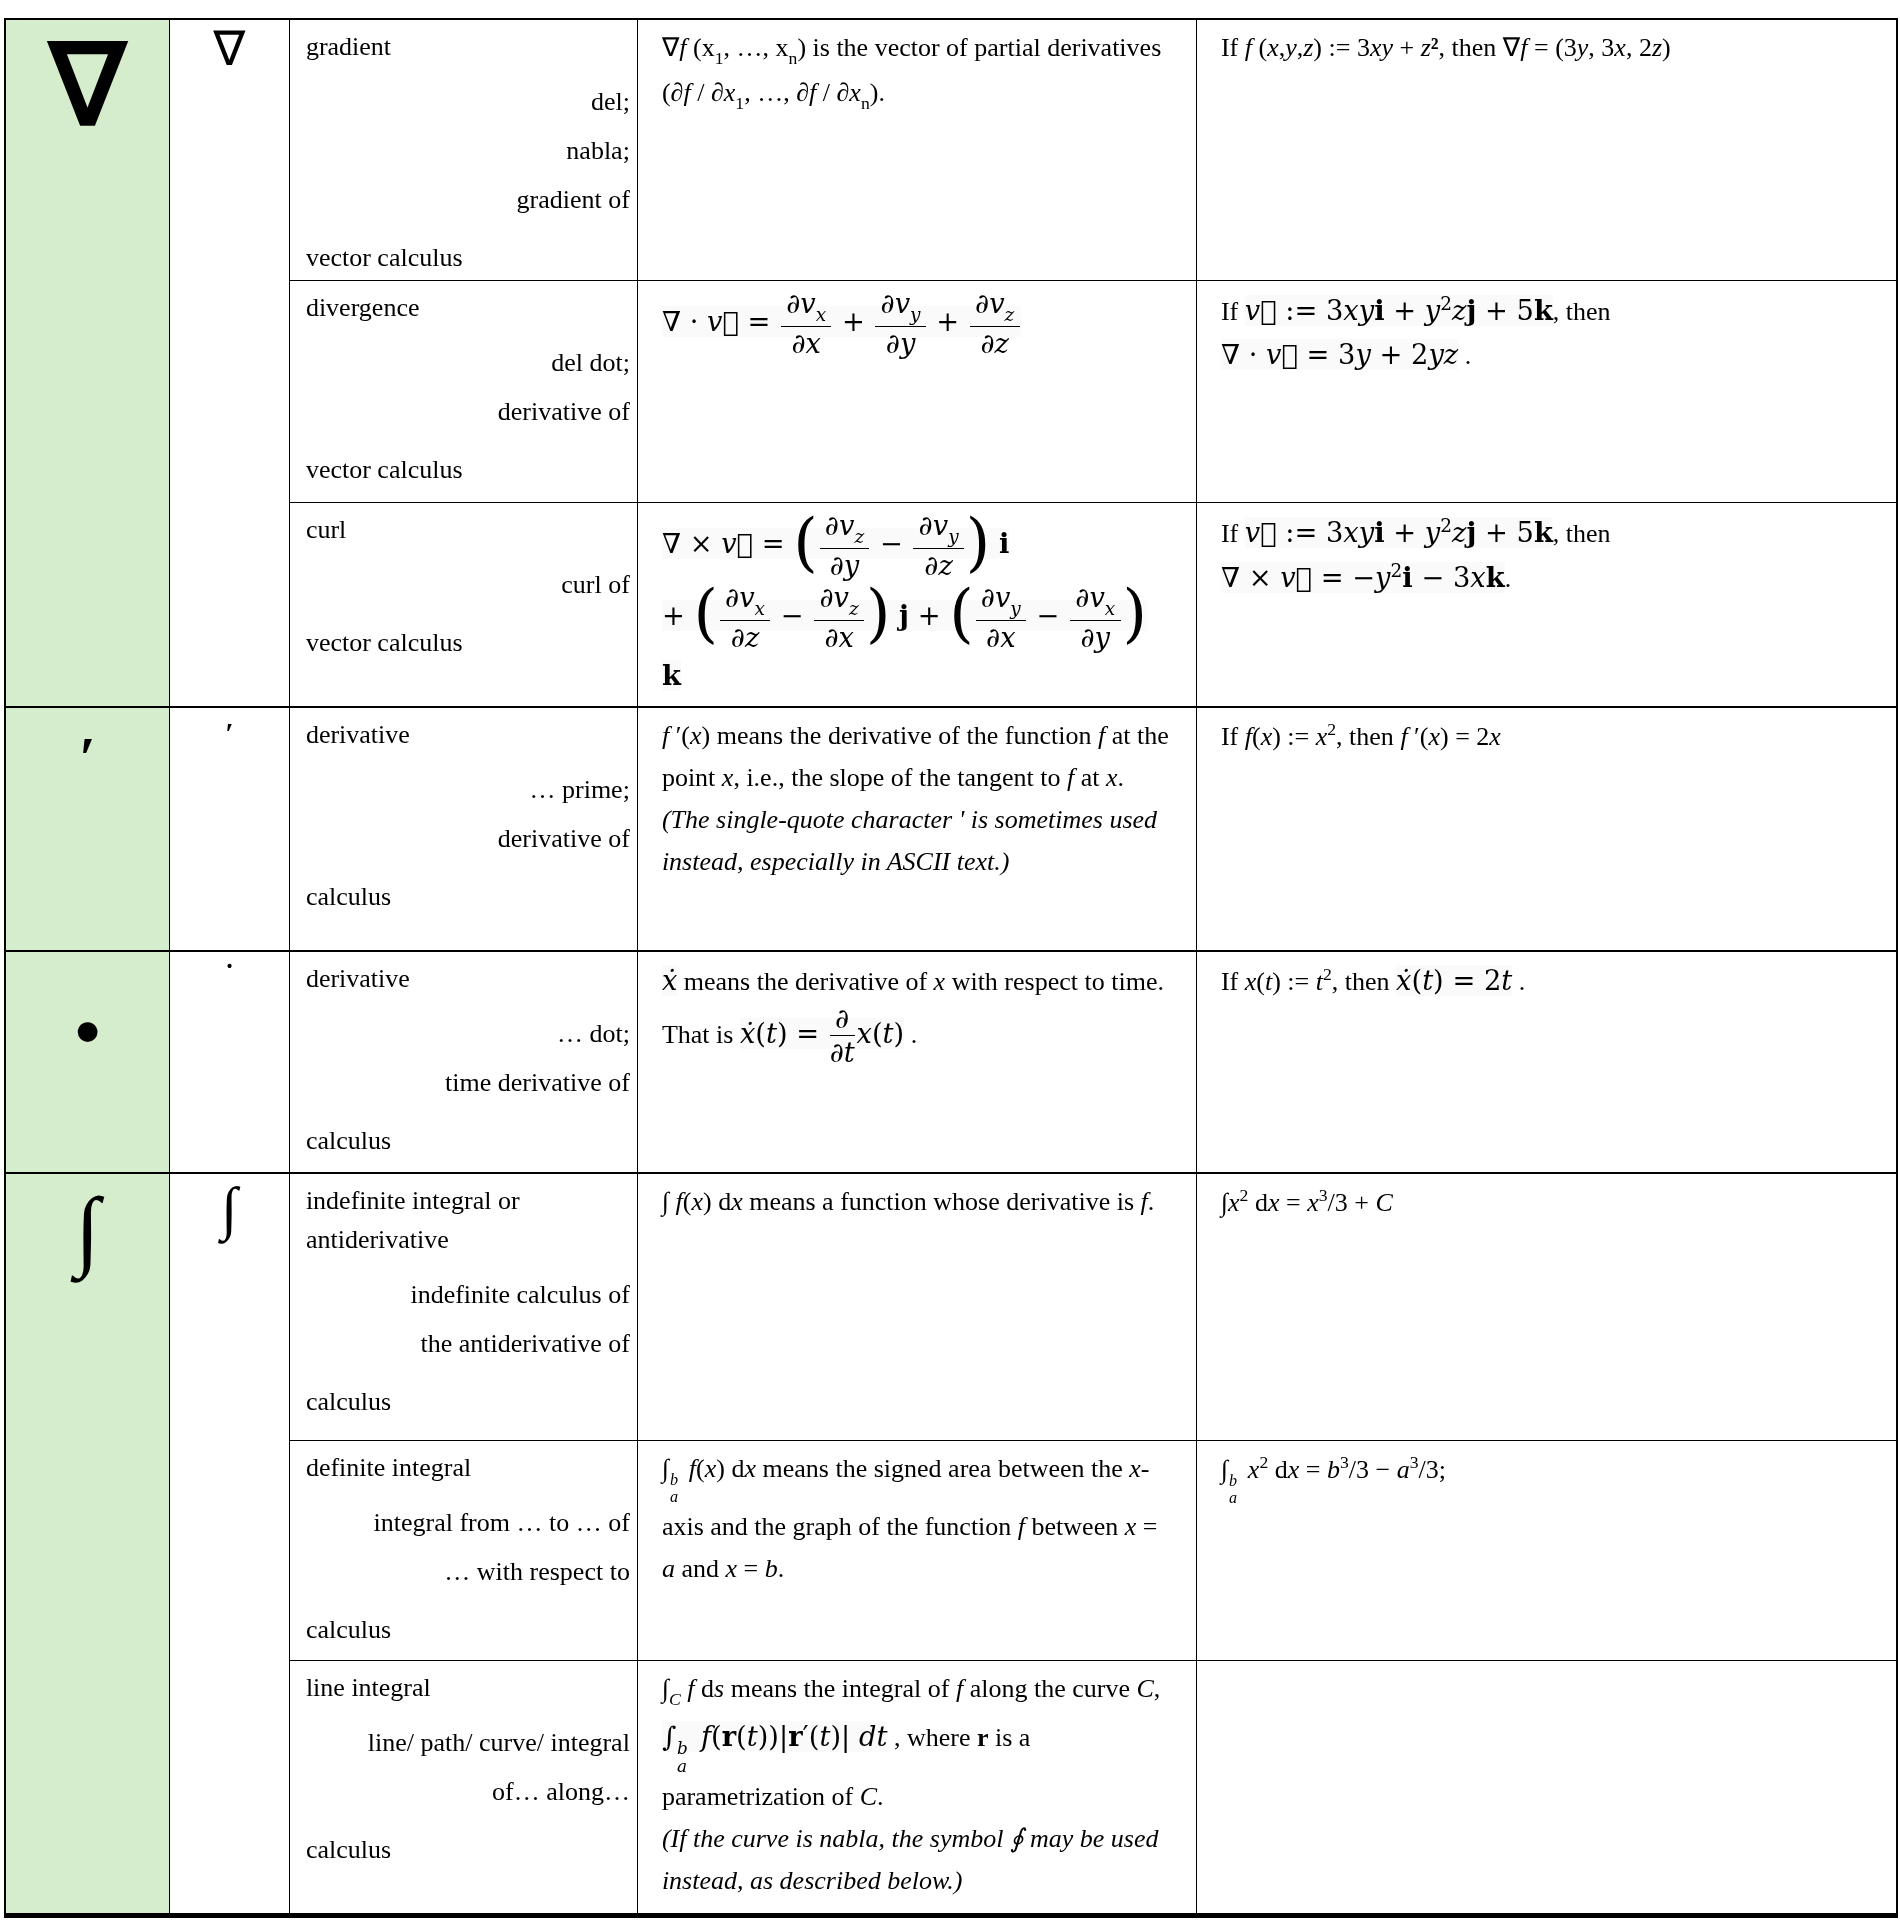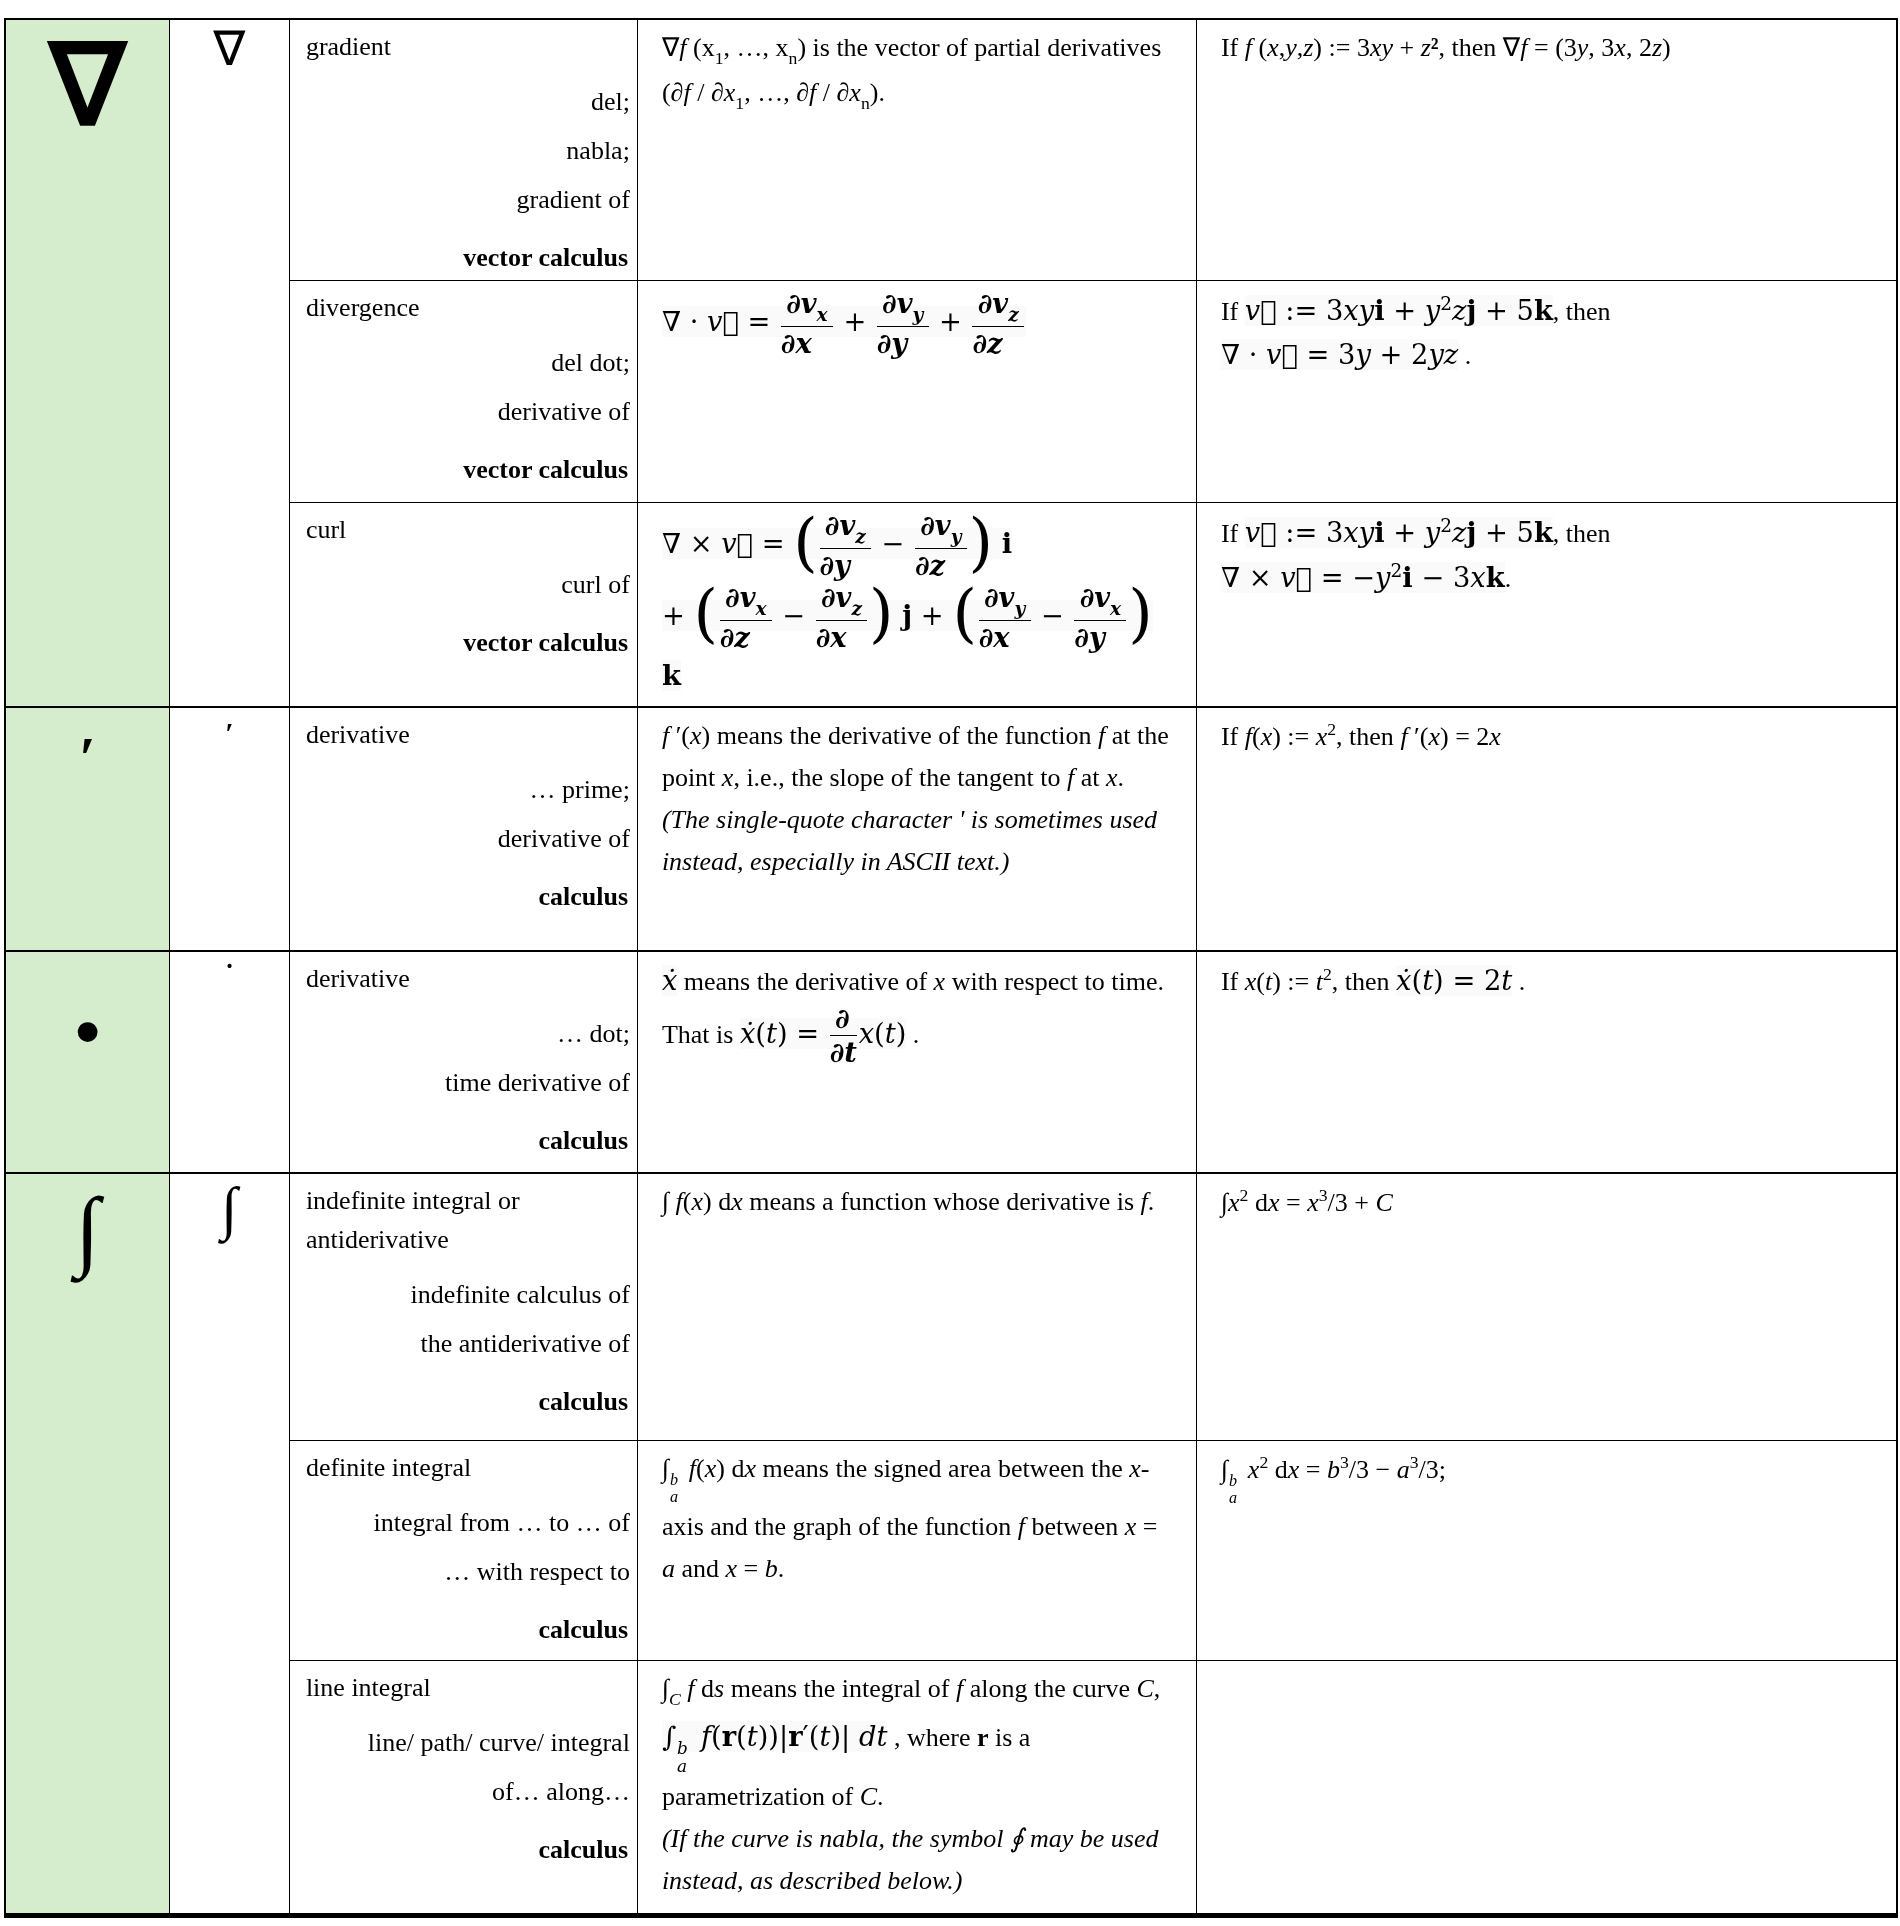--- a/index.html
+++ b/index.html
@@ -18,27 +18,27 @@
   td.sym-small{text-align:center;}
   .glyph-nabla-small{font-size:48px;line-height:1;}
   .glyph-prime-small{font-size:30px;font-weight:bold;line-height:1;padding-top:5.3px;display:inline-block;}
   .glyph-dot-small{font-size:39px;line-height:1;display:inline-block;}
   .glyph-int-small{font-size:59px;line-height:1;display:inline-block;font-style:italic;}
   
   td.name-cell{padding:7px 7px 7px 16px;}
   .name{text-align:left;line-height:1.5;}
   .readas{text-align:center;margin-top:12.4px;line-height:1.0;}
   .readas div{margin:23px 0;text-align:right;}
-  .category{text-align:right;margin-top:30px;padding-right:1.8px;font-weight:bold;}
+  .category{text-align:left;margin-top:30px;padding-right:1.8px;}
   
   td.expl-cell,td.example-cell{padding:7px 24px;line-height:1.62;}
   td.expl-cell i,td.example-cell i{font-style:italic;}
   
   .tex{font-family:"DejaVu Serif",serif;background:#fafafa;font-size:1.05em;}
-  .fr{display:inline-block;vertical-align:middle;line-height:1.15;padding:0 1.8px;font-weight:bold;}
+  .fr{display:inline-block;text-align:center;vertical-align:middle;line-height:1.15;padding:0 1.8px;}
   .fr .nu{display:block;border-bottom:1.8px solid #000;padding:0 5.3px 0.9px 5.3px;}
   .fr .de{display:block;padding-top:0.9px;}
   .bp{font-size:2.3em;font-weight:normal;vertical-align:middle;line-height:0;position:relative;top:-0.05em;}
   .lim{display:inline-flex;flex-direction:column;align-items:flex-start;font-size:0.62em;line-height:1.05;vertical-align:-0.5em;margin:0 4.4px 0 0.9px;}
   .lim span{display:block;}
   sub,sup{font-size:0.68em;}
   sub{vertical-align:-0.45em;}
   sup{vertical-align:0.55em;}
 </style>
 </head>

